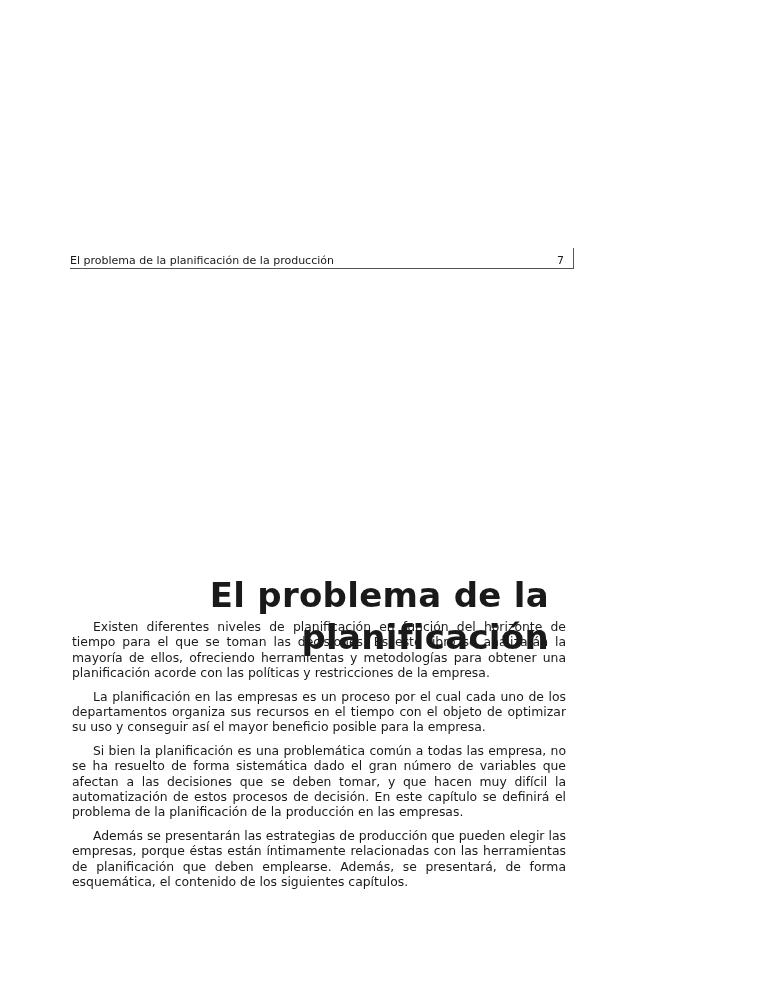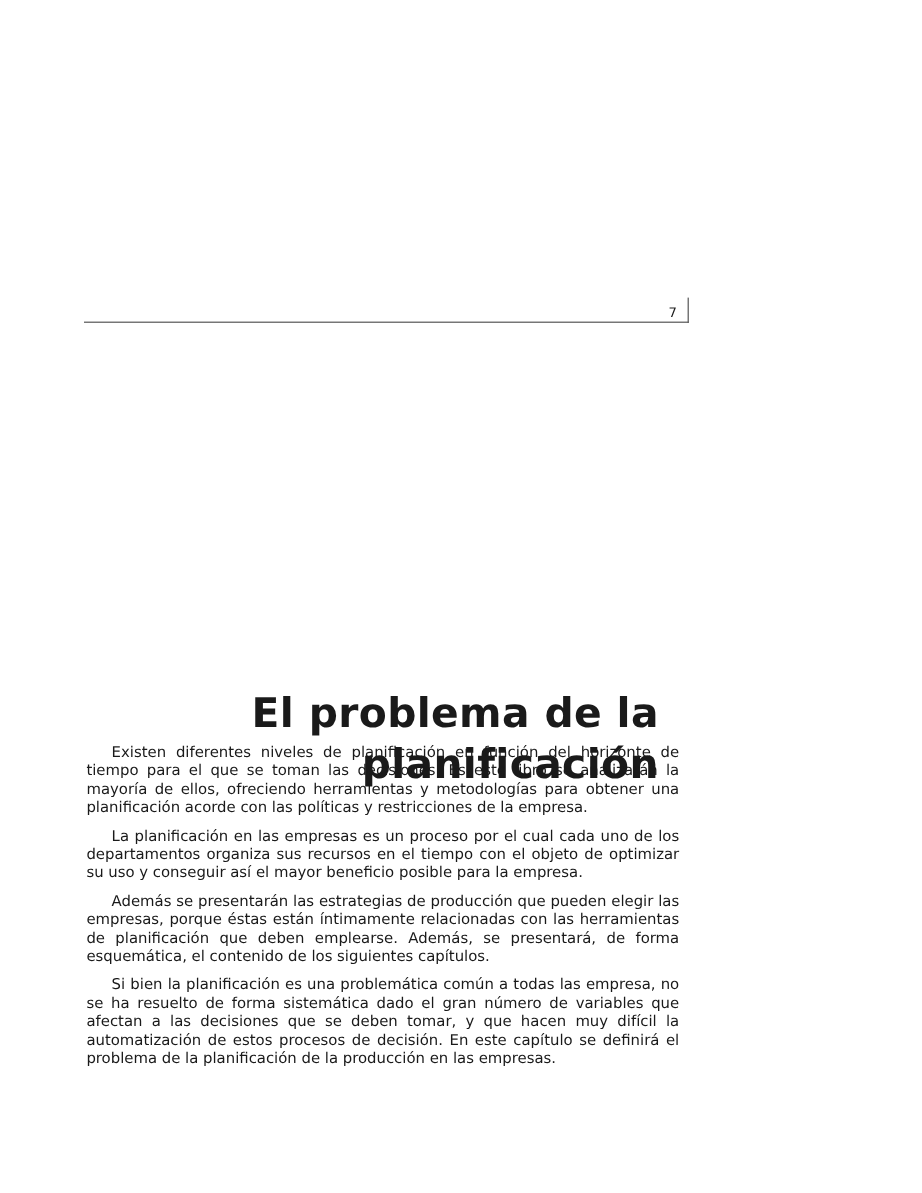--- a/index.html
+++ b/index.html
@@ -65,24 +65,25 @@
     .body-text p {
       margin: 0 0 8px 0;
       text-align: justify;
       text-indent: 21px;
     }
   </style>
 </head>
 <body>
 
 <div class="page-header">
+  <span class="running-title">El problema de la planificación de la producción</span>
   <span class="page-number">7</span>
   <span class="vrule"></span>
 </div>
 
 <h1 class="chapter-title">El problema de la planificación</h1>
 
 <div class="body-text">
   <p>Existen diferentes niveles de planificación en función del horizonte de tiempo para el que se toman las decisiones. Es este libro se analizarán la mayoría de ellos, ofreciendo herramientas y metodologías para obtener una planificación acorde con las políticas y restricciones de la empresa.</p>
   <p>La planificación en las empresas es un proceso por el cual cada uno de los departamentos organiza sus recursos en el tiempo con el objeto de optimizar su uso y conseguir así el mayor beneficio posible para la empresa.</p>
+  <p>Si bien la planificación es una problemática común a todas las empresa, no se ha resuelto de forma sistemática dado el gran número de variables que afectan a las decisiones que se deben tomar, y que hacen muy difícil la automatización de estos procesos de decisión. En este capítulo se definirá el problema de la planificación de la producción en las empresas.</p>
   <p>Además se presentarán las estrategias de producción que pueden elegir las empresas, porque éstas están íntimamente relacionadas con las herramientas de planificación que deben emplearse. Además, se presentará, de forma esquemática, el contenido de los siguientes capítulos.</p>
-  <p>Si bien la planificación es una problemática común a todas las empresa, no se ha resuelto de forma sistemática dado el gran número de variables que afectan a las decisiones que se deben tomar, y que hacen muy difícil la automatización de estos procesos de decisión. En este capítulo se definirá el problema de la planificación de la producción en las empresas.</p>
 </div>
 
 </body></html>

